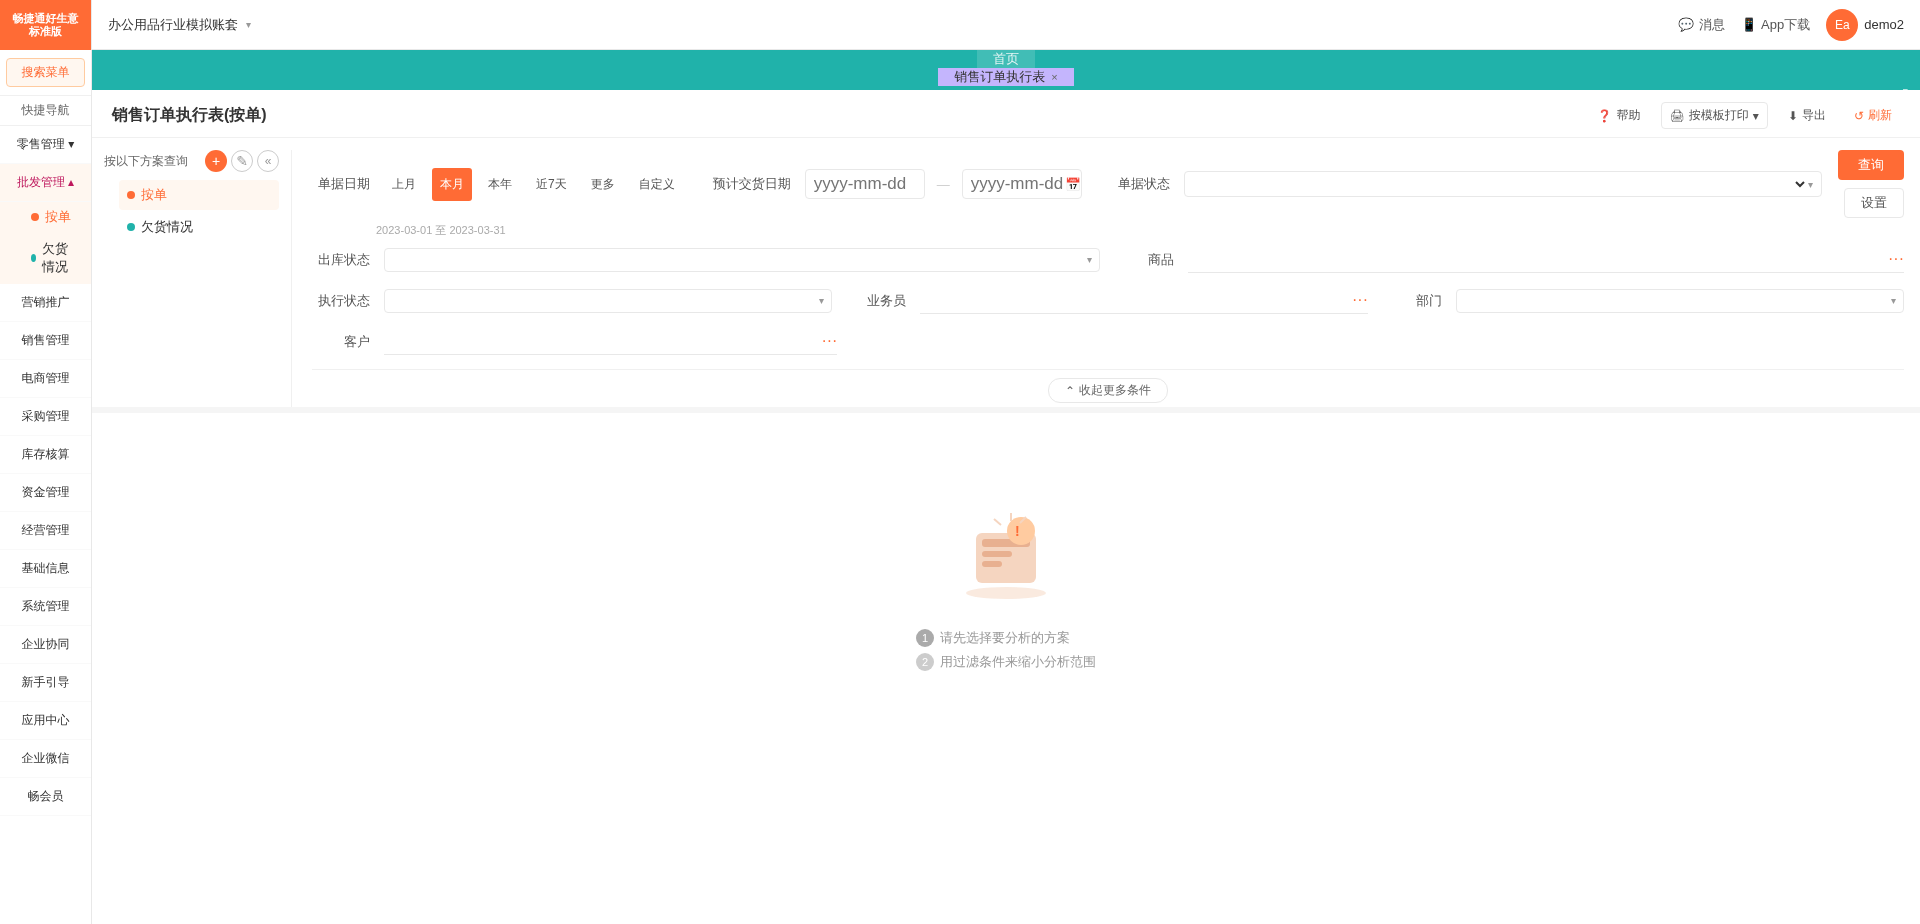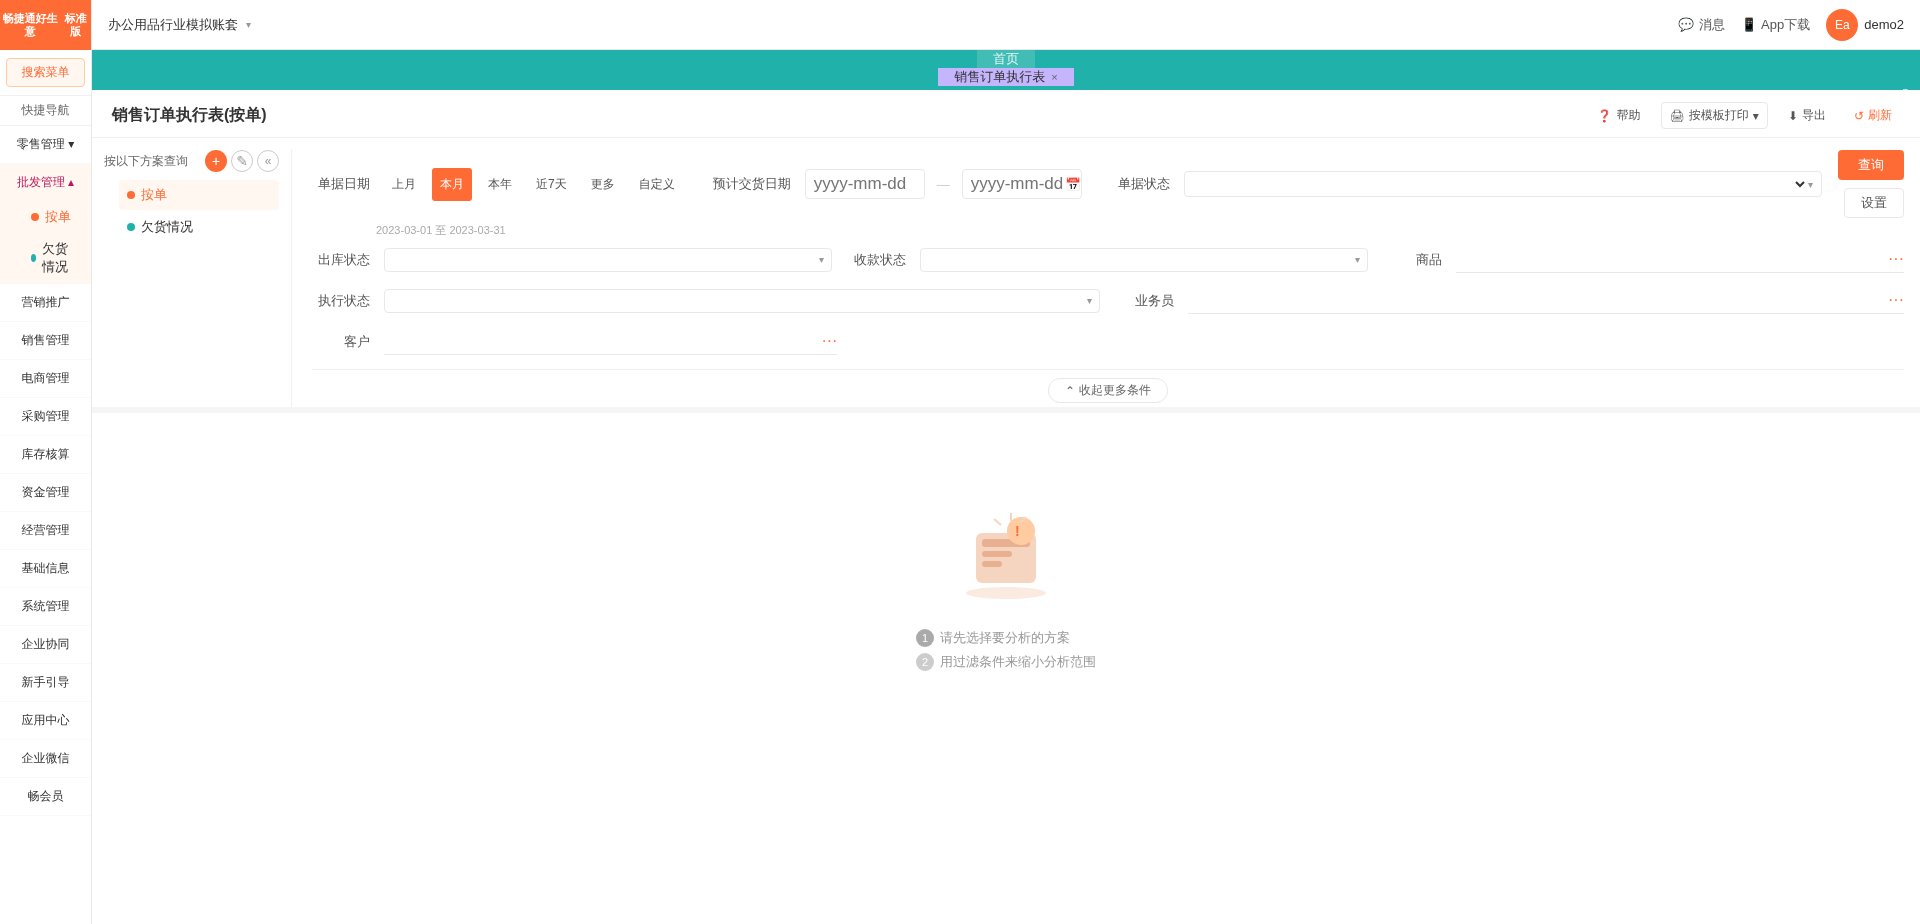--- a/index.html
+++ b/index.html
@@ -1,20 +1,20 @@
 <!DOCTYPE html>
 <html><head>
   <meta charset="utf-8">
   <style>
     * { margin: 0; padding: 0; box-sizing: border-box; }
     body { font-family: 'Microsoft YaHei', Arial, sans-serif; font-size: 13px; background: #f5f5f5; color: #333; width: 1920px; height: 924px; overflow: hidden; display: flex; }
 
     
     .sidebar { width: 92px; background: #fff; height: 924px; display: flex; flex-direction: column; border-right: 1px solid #e8e8e8; flex-shrink: 0; }
-    .sidebar-logo { height: 50px; background: #ff6b35; display: flex; align-items: center; justify-content: center; }
+    .sidebar-logo { height: 50px; background: #ff6b35; display: flex; align-items: center; justify-content: center; flex-direction: column; }
     .sidebar-logo-text { color: #fff; font-size: 11px; font-weight: bold; line-height: 1.2; text-align: center; }
     .sidebar-search { padding: 8px 6px; border-bottom: 1px solid #f0f0f0; }
     .sidebar-search-btn { width: 100%; padding: 5px; background: #fff7f0; border: 1px solid #ffcba0; border-radius: 4px; color: #ff6b35; font-size: 12px; cursor: pointer; text-align: center; }
     .sidebar-quick-nav { padding: 6px; border-bottom: 1px solid #f0f0f0; text-align: center; font-size: 12px; color: #666; cursor: pointer; }
     .sidebar-item { padding: 10px 6px; text-align: center; font-size: 12px; color: #333; cursor: pointer; border-bottom: 1px solid #f9f9f9; }
     .sidebar-item.active { color: #ff6b35; }
     .sidebar-sub { background: #fff7f0; }
 
     
     .main { flex: 1; display: flex; flex-direction: column; height: 924px; }
@@ -250,44 +250,44 @@
         </div>
 
         <div class="filter-row">
           <div class="filter-group" style="flex:1;">
             <span class="filter-label">出库状态</span>
             <div class="select-wrapper" style="flex:1;">
               <select class="filter-select" style="width:100%;"></select>
             </div>
           </div>
           <div class="filter-group" style="flex:1;margin-left:16px;">
-            <span class="filter-label">收款状态</span>
-            <div class="select-wrapper" style="flex:1;">
-              <select class="filter-select" style="width:100%;"></select>
-            </div>
-          </div>
-          <div class="filter-group" style="flex:1;margin-left:16px;">
             <span class="filter-label">商品</span>
             <div style="flex:1;border-bottom:1px solid #e8e8e8;padding:4px 0;display:flex;justify-content:flex-end;align-items:center;">
               <span class="filter-dots">···</span>
             </div>
           </div>
         </div>
 
         <div class="filter-row">
           <div class="filter-group" style="flex:1;">
             <span class="filter-label">执行状态</span>
             <div class="select-wrapper" style="flex:1;">
               <select class="filter-select" style="width:100%;"></select>
             </div>
           </div>
           <div class="filter-group" style="flex:1;margin-left:16px;">
             <span class="filter-label">业务员</span>
             <div style="flex:1;border-bottom:1px solid #e8e8e8;padding:4px 0;display:flex;justify-content:flex-end;align-items:center;">
               <span class="filter-dots">···</span>
+            </div>
+          </div>
+          <div class="filter-group" style="flex:1;margin-left:16px;">
+            <span class="filter-label">部门</span>
+            <div class="select-wrapper" style="flex:1;">
+              <select class="filter-select" style="width:100%;"></select>
             </div>
           </div>
         </div>
 
         <div class="filter-row">
           <div class="filter-group" style="flex:0 0 33%;">
             <span class="filter-label">客户</span>
             <div style="flex:1;border-bottom:1px solid #e8e8e8;padding:4px 0;display:flex;justify-content:flex-end;align-items:center;">
               <span class="filter-dots">···</span>
             </div>

